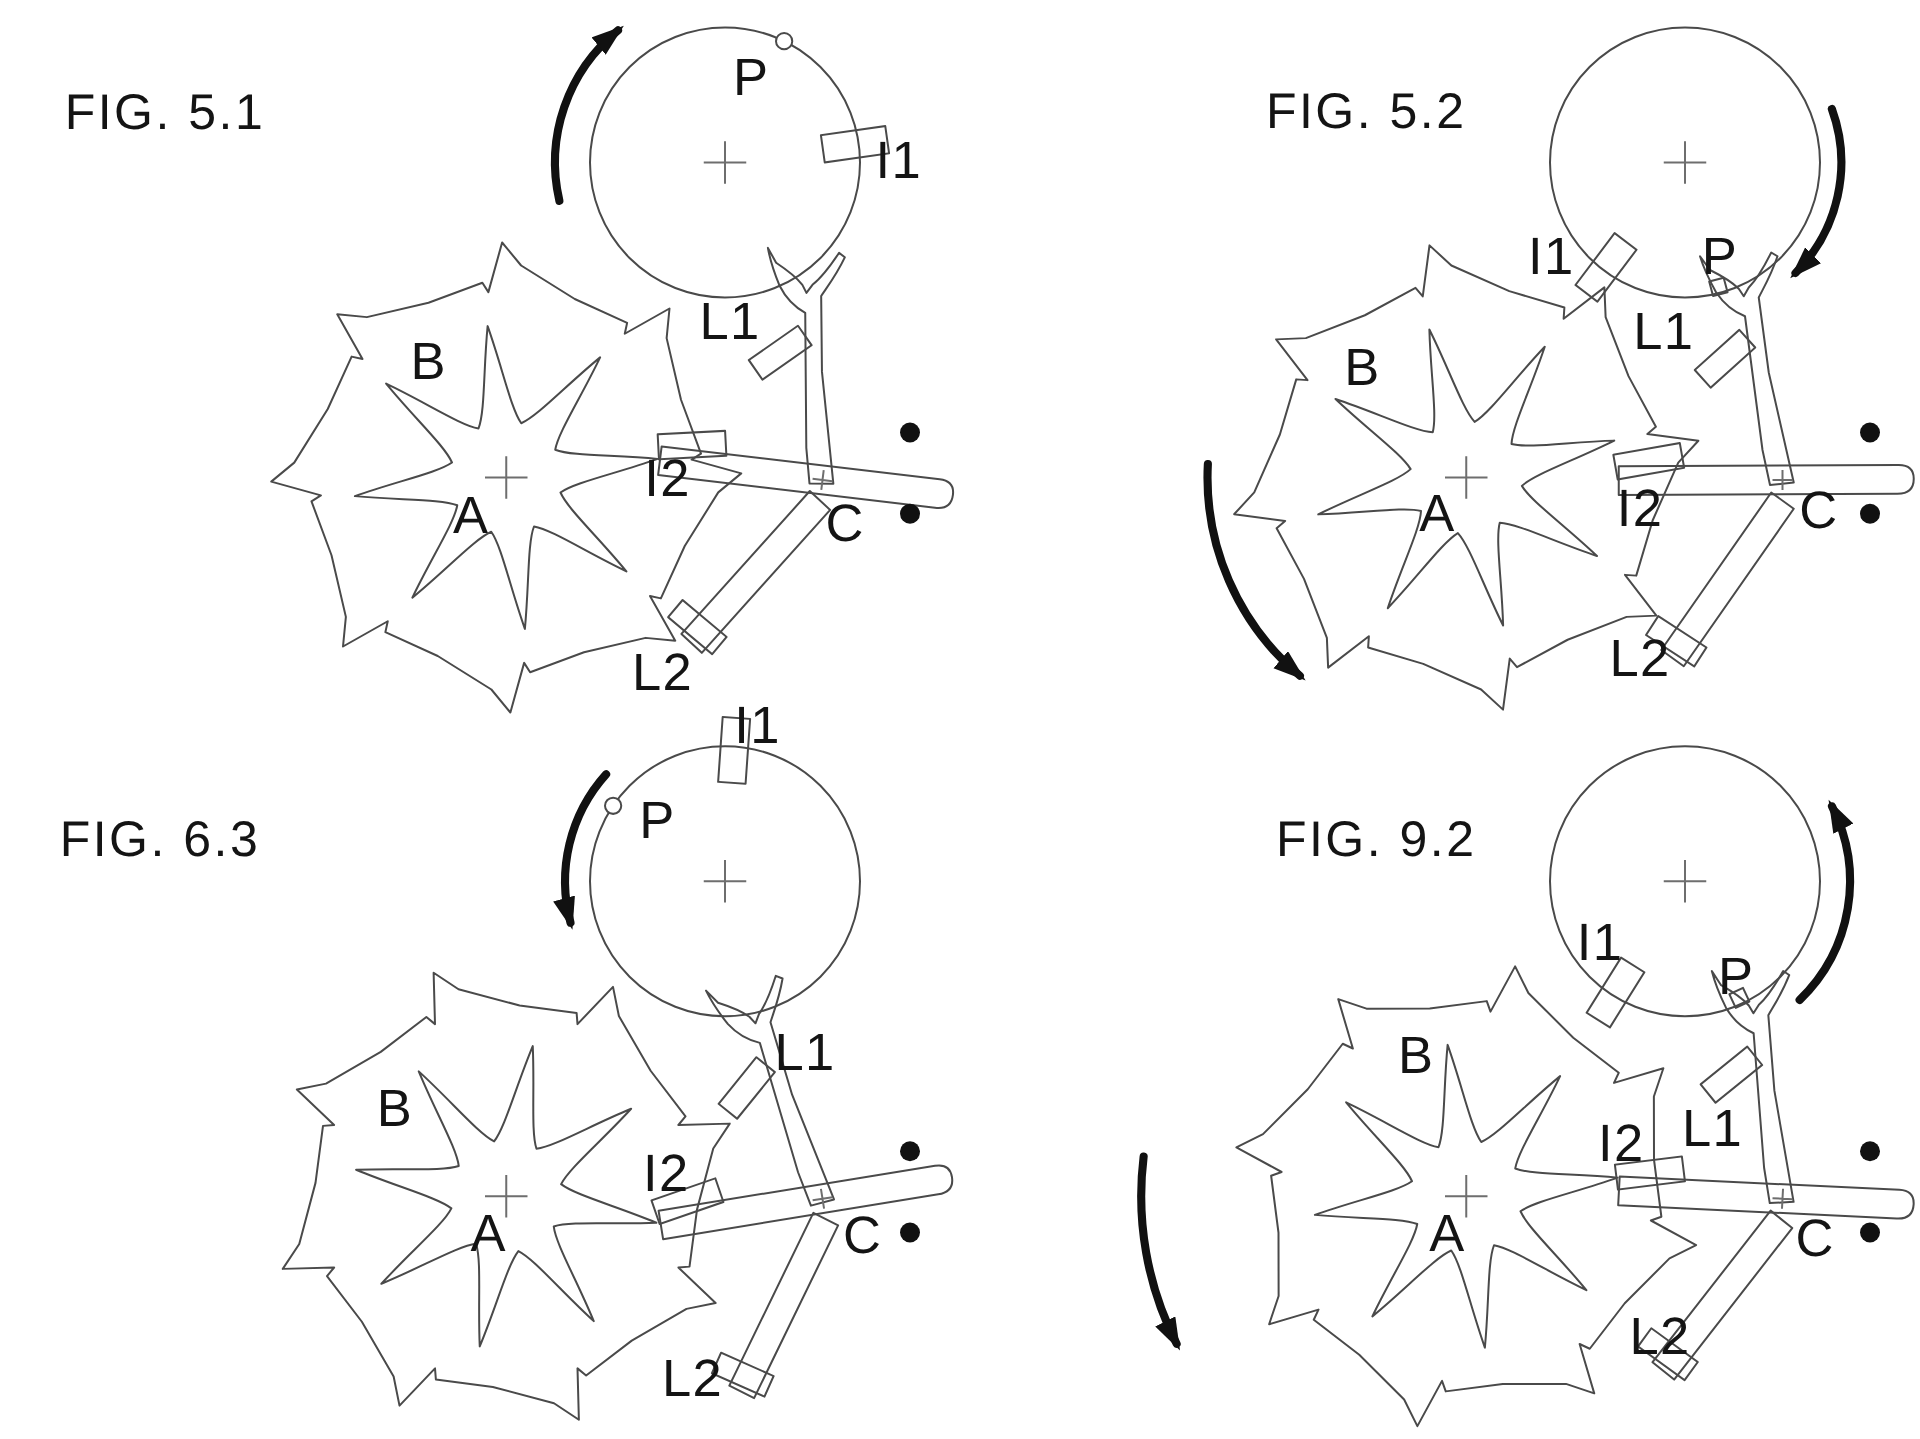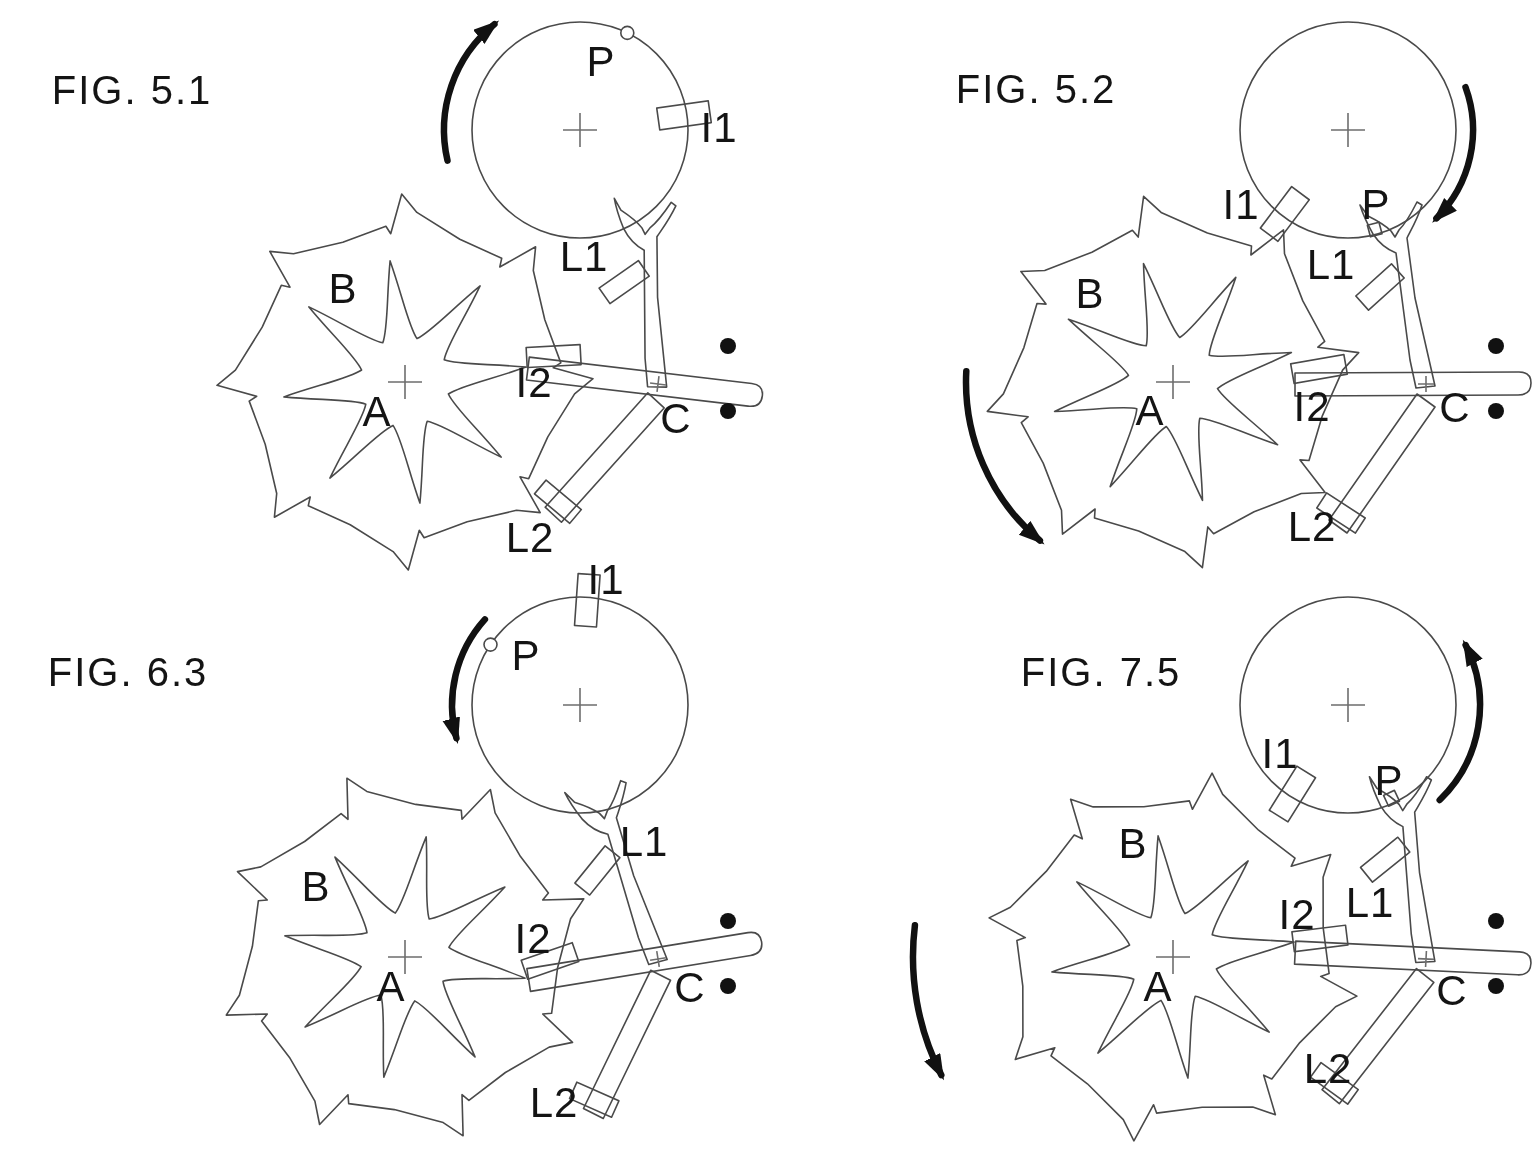--- a/index.html
+++ b/index.html
@@ -150,41 +150,41 @@
     <span class="lb ttl" style="left:132px;top:90px">FIG. 5.1</span>
     <span class="lb" style="left:601px;top:62px">P</span>
     <span class="lb" style="left:719px;top:128px">I1</span>
     <span class="lb" style="left:584px;top:257px">L1</span>
     <span class="lb" style="left:343px;top:289px">B</span>
     <span class="lb" style="left:377px;top:412px">A</span>
     <span class="lb" style="left:534px;top:383px">I2</span>
     <span class="lb" style="left:676px;top:419px">C</span>
     <span class="lb" style="left:530px;top:538px">L2</span>
 
-    <span class="lb ttl" style="left:1036px;top:89px">FIG. 5.2</span>
+    <span class="lb ttl" style="left:1093px;top:89px">FIG. 5.2</span>
     <span class="lb" style="left:1241px;top:205px">I1</span>
     <span class="lb" style="left:1376px;top:205px">P</span>
     <span class="lb" style="left:1331px;top:265px">L1</span>
     <span class="lb" style="left:1090px;top:294px">B</span>
     <span class="lb" style="left:1150px;top:411px">A</span>
     <span class="lb" style="left:1312px;top:407px">I2</span>
     <span class="lb" style="left:1455px;top:408px">C</span>
     <span class="lb" style="left:1312px;top:527px">L2</span>
 
     <span class="lb ttl" style="left:128px;top:672px">FIG. 6.3</span>
     <span class="lb" style="left:606px;top:580px">I1</span>
     <span class="lb" style="left:526px;top:656px">P</span>
     <span class="lb" style="left:644px;top:842px">L1</span>
     <span class="lb" style="left:316px;top:887px">B</span>
     <span class="lb" style="left:391px;top:987px">A</span>
     <span class="lb" style="left:533px;top:939px">I2</span>
     <span class="lb" style="left:690px;top:988px">C</span>
     <span class="lb" style="left:554px;top:1103px">L2</span>
 
-    <span class="lb ttl" style="left:1101px;top:672px">FIG. 7.5</span>
+    <span class="lb ttl" style="left:1101px;top:672px">FIG. 9.2</span>
     <span class="lb" style="left:1280px;top:754px">I1</span>
     <span class="lb" style="left:1389px;top:781px">P</span>
     <span class="lb" style="left:1370px;top:903px">L1</span>
     <span class="lb" style="left:1133px;top:844px">B</span>
     <span class="lb" style="left:1158px;top:987px">A</span>
     <span class="lb" style="left:1297px;top:915px">I2</span>
     <span class="lb" style="left:1452px;top:991px">C</span>
     <span class="lb" style="left:1328px;top:1069px">L2</span>
   </div>
 </div>

